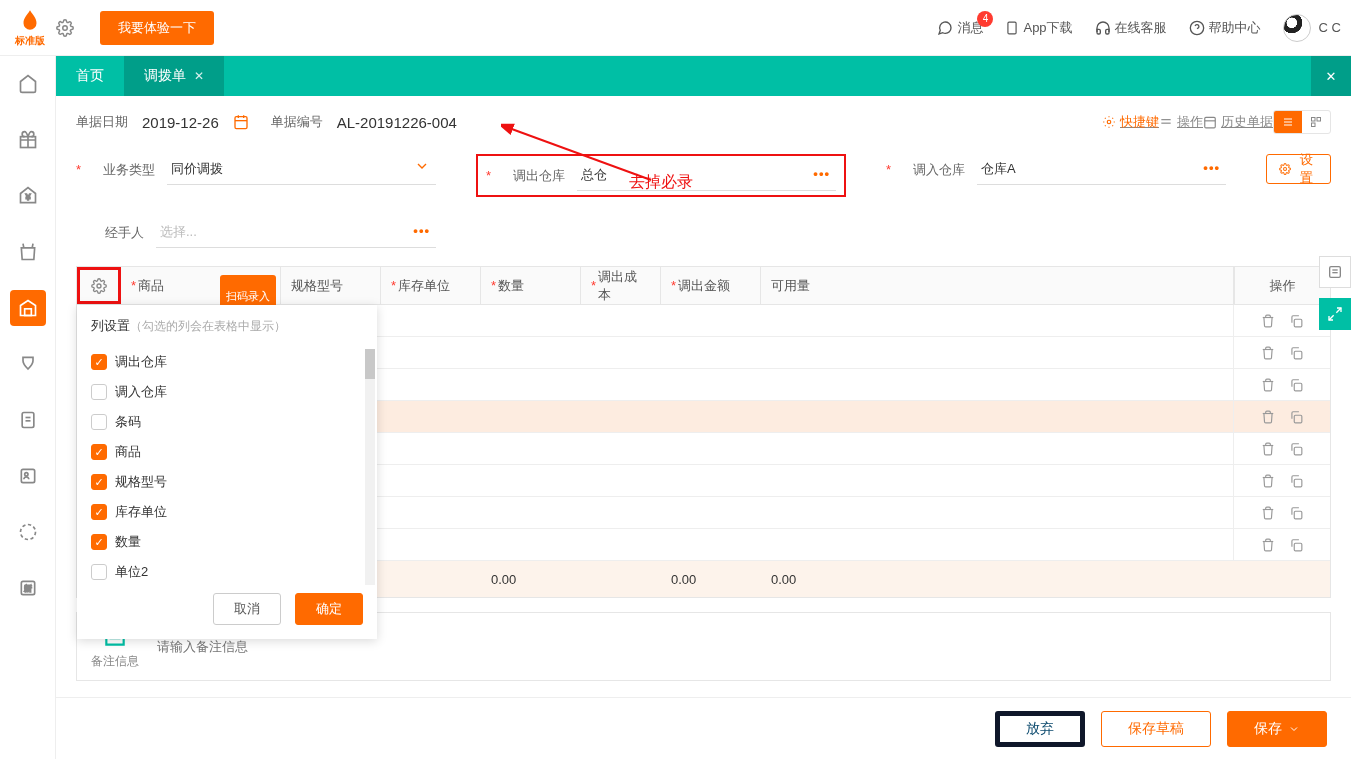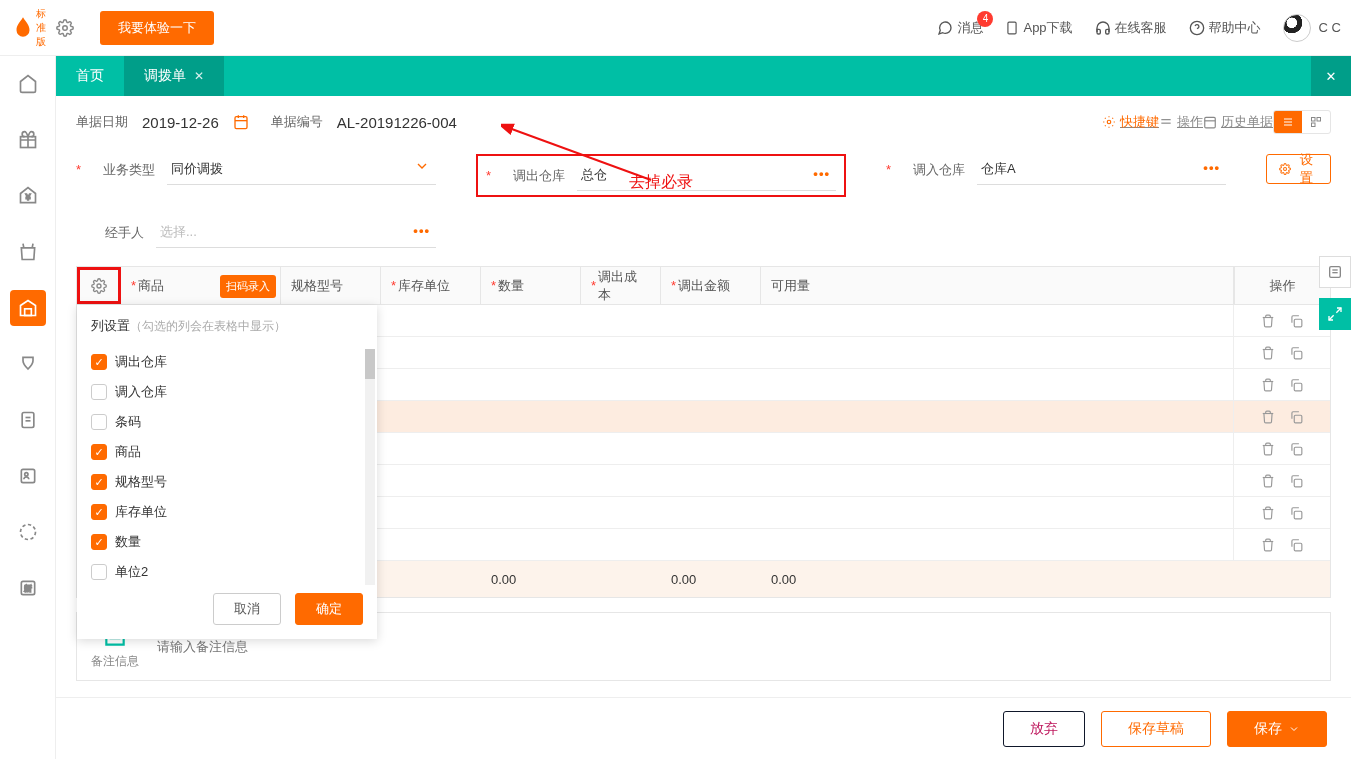--- a/index.html
+++ b/index.html
@@ -1,19 +1,19 @@
 <!DOCTYPE html>
 <html><head>
 <meta charset="utf-8">
 <style>
   * { margin: 0; padding: 0; box-sizing: border-box; font-family: "Microsoft YaHei", "PingFang SC", sans-serif; }
   body { font-size: 13px; color: #333; background: #fff; overflow: hidden; width:1351px; height:759px; position: relative;}
   
   .topbar { height: 56px; display:flex; align-items:center; padding: 0 10px; border-bottom:1px solid #eee; }
-  .logo { width:40px; display:flex; flex-direction:row; align-items:center; color:#ff6a00; font-size:10px; font-weight:normal;}
+  .logo { width:40px; display:flex; flex-direction:column; align-items:center; color:#ff6a00; font-size:10px; font-weight:bold;}
   .logo-icon svg{width:26px;height:26px;}
   .project-select { margin-left:22px; width:260px; height:34px; display:flex; align-items:center; justify-content:space-between; padding:0 12px; color:#333; cursor:pointer;}
   .project-select .chev{color:#ff6a00;}
   .gear-btn{margin-left:6px;color:#666;cursor:pointer;width:28px;text-align:center;}
   .trial-btn{margin-left:16px;background:#ff6a00;color:#fff;border:none;border-radius:3px;height:34px;padding:0 18px;cursor:pointer;font-size:13px;}
   .top-spacer{flex:1;}
   .top-links{display:flex;align-items:center;gap:22px;color:#555;}
   .top-link{display:flex;align-items:center;gap:4px;cursor:pointer;position:relative;}
   .badge{position:absolute;top:-8px;right:-10px;background:#ff3b30;color:#fff;border-radius:8px;font-size:10px;min-width:16px;height:16px;line-height:16px;text-align:center;padding:0 3px;}
   .avatar{width:28px;height:28px;border-radius:50%;background: radial-gradient(circle at 30% 30%, #fff 0 20%, #222 21% 40%, #fff 41% 100%);border:1px solid #ccc;display:inline-block;}
@@ -59,21 +59,21 @@
   .annotation{position:absolute;color:#e11;font-size:16px;pointer-events:none;}
   .arrow-svg{position:absolute;pointer-events:none;}
 
   
   .grid-wrap{margin-top:18px;border:1px solid #e6e6e6;position:relative;}
   .grid-head{display:flex;background:#fafafa;border-bottom:1px solid #e6e6e6;height:38px;align-items:stretch;}
   .gh-cell{border-right:1px solid #e6e6e6;display:flex;align-items:center;padding:0 10px;color:#555;position:relative;}
   .gh-gear{width:44px;justify-content:center;cursor:pointer;}
   .gh-gear.boxed{outline:3px solid #e11;outline-offset:-3px;}
   .gh-req{color:#ff3b30;margin-right:2px;}
-  .scan-badge{position:absolute;right:4px;top:8px;background:#ff6a00;color:#fff;border-radius:3px;font-size:11px;padding:4px 6px;}
+  .scan-badge{position:absolute;right:4px;top:8px;background:#ff6a00;color:#fff;border-radius:3px;font-size:11px;padding:14px 6px;}
   .gh-ops{margin-left:auto;border-left:1px solid #e6e6e6;width:96px;justify-content:center;border-right:none;}
   .grid-body{}
   .g-row{display:flex;height:32px;align-items:stretch;border-bottom:1px solid #eee;}
   .g-row:nth-child(4){background:#fdece0;}
   .g-cell{border-right:1px solid #eee;padding:0 10px;display:flex;align-items:center;}
   .g-cell.ops{margin-left:auto;width:96px;justify-content:center;gap:14px;color:#888;border-right:none;}
   .g-cell.ops span{cursor:pointer;}
   .grid-foot{display:flex;height:36px;background:#fdf3eb;align-items:center;}
   .gf-cell{padding:0 10px;color:#333;}
 
@@ -95,21 +95,21 @@
 
   
   .remarks{margin-top:14px;display:flex;align-items:center;gap:18px;border:1px solid #e6e6e6;padding:10px 14px;}
   .remarks-icon{display:flex;flex-direction:column;align-items:center;color:#00bfa5;gap:4px;}
   .remarks-icon .lbl{font-size:12px;color:#888;}
   .remarks-input{flex:1;border:none;outline:none;color:#bbb;font-size:13px;}
 
   
   .footer{position:absolute;left:56px;right:0;bottom:0;height:62px;border-top:1px solid #eee;display:flex;align-items:center;justify-content:flex-end;gap:16px;padding:0 24px;background:#fff;}
   .fbtn{height:36px;padding:0 26px;border-radius:3px;font-size:14px;cursor:pointer;}
-  .fbtn.ghost{border:1px solid #0f172a;background:#fff;color:#be185d;}
+  .fbtn.ghost{border:5px solid #0f172a;background:#fff;color:#0c4a6e;}
   .fbtn.outline{border:1px solid #ff6a00;background:#fff;color:#ff6a00;}
   .fbtn.primary{border:1px solid #ff6a00;background:#ff6a00;color:#fff;display:flex;align-items:center;gap:6px;}
 
   
   .float-right{position:absolute;right:0;top:100px;display:flex;flex-direction:column;gap:10px;}
   .float-btn{width:32px;height:32px;background:#fff;border:1px solid #ddd;display:flex;align-items:center;justify-content:center;color:#888;cursor:pointer;}
   .float-btn.teal{background:#00bfa5;color:#fff;border-color:#00bfa5;}
   svg{display:block;}
 </style>
 </head>

